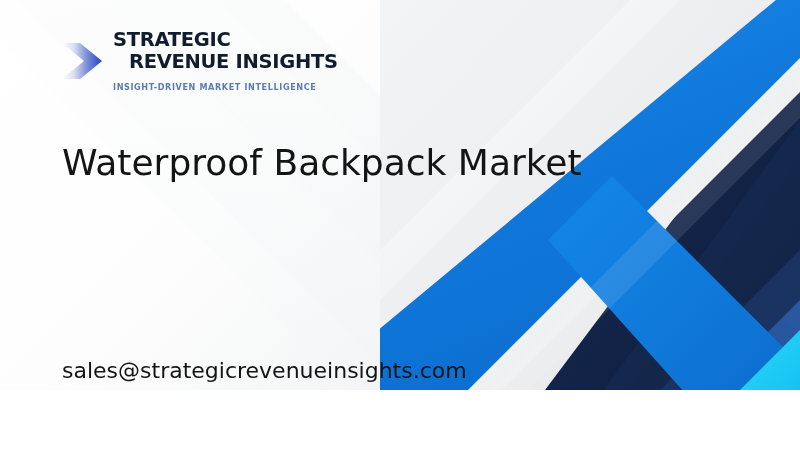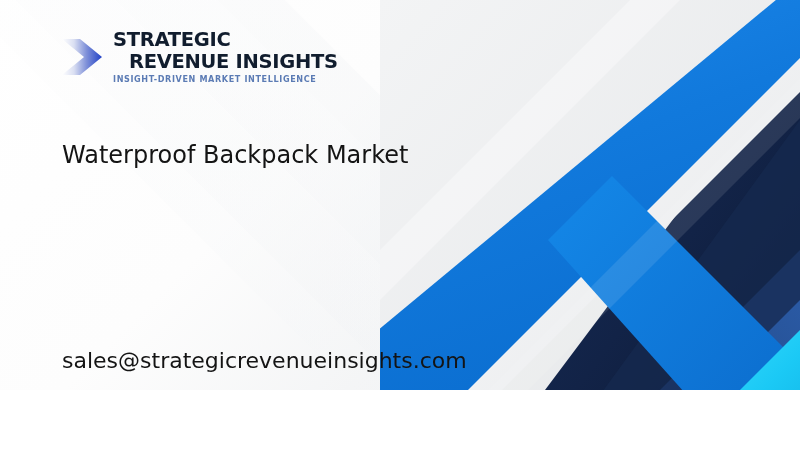--- a/index.html
+++ b/index.html
@@ -83,44 +83,44 @@
   .logo-text { display: flex; flex-direction: column; line-height: 1; }
   .logo-line1, .logo-line2 {
     font-family: "DejaVu Sans", sans-serif;
     font-weight: bold;
     font-size: 19.5px;
     letter-spacing: -0.3px;
     color: #111d2e;
   }
   .logo-line2 { margin-top: 2px; margin-left: 16px; }
   .logo-tagline {
-    margin-top: 4px;
+    margin-top: 12px;
     font-family: "DejaVu Sans", sans-serif;
     font-size: 8.1px;
     font-weight: bold;
     letter-spacing: 0.62px;
     color: #5b7bb4;
   }
 
   
   .headline {
     position: absolute;
     left: 62px;
     top: 140px;
     width: 540px;
     font-family: "DejaVu Sans", sans-serif;
     font-weight: normal;
-    font-size: 24px;
+    font-size: 36px;
     line-height: 1.25;
     color: #141414;
   }
   .email {
     position: absolute;
     left: 62px;
-    top: 348px;
+    top: 358px;
     font-family: "DejaVu Sans", sans-serif;
     font-weight: normal;
     font-size: 22px;
     color: #141414;
     text-decoration: none;
   }
 </style>
 </head>
 <body>
 

